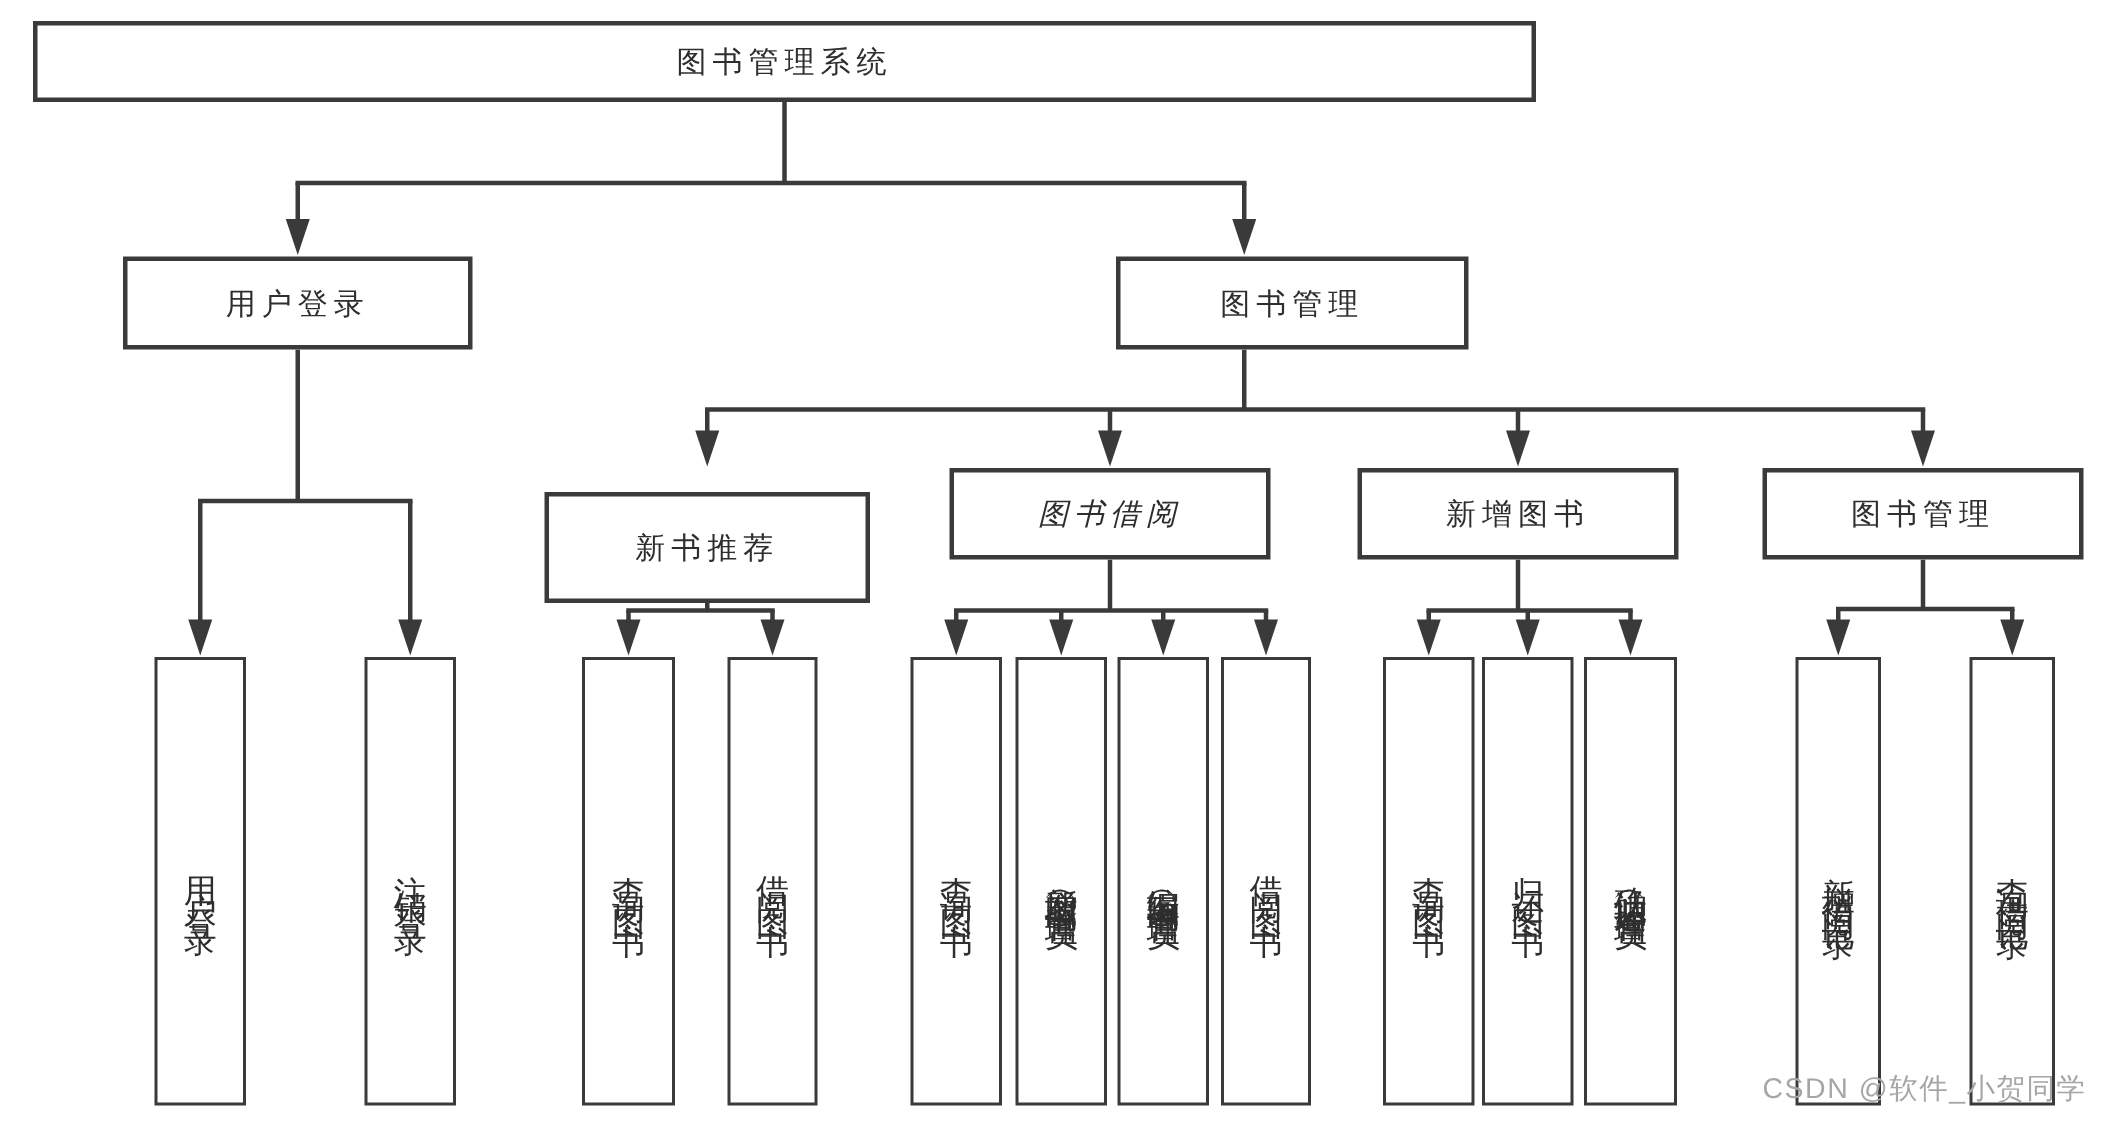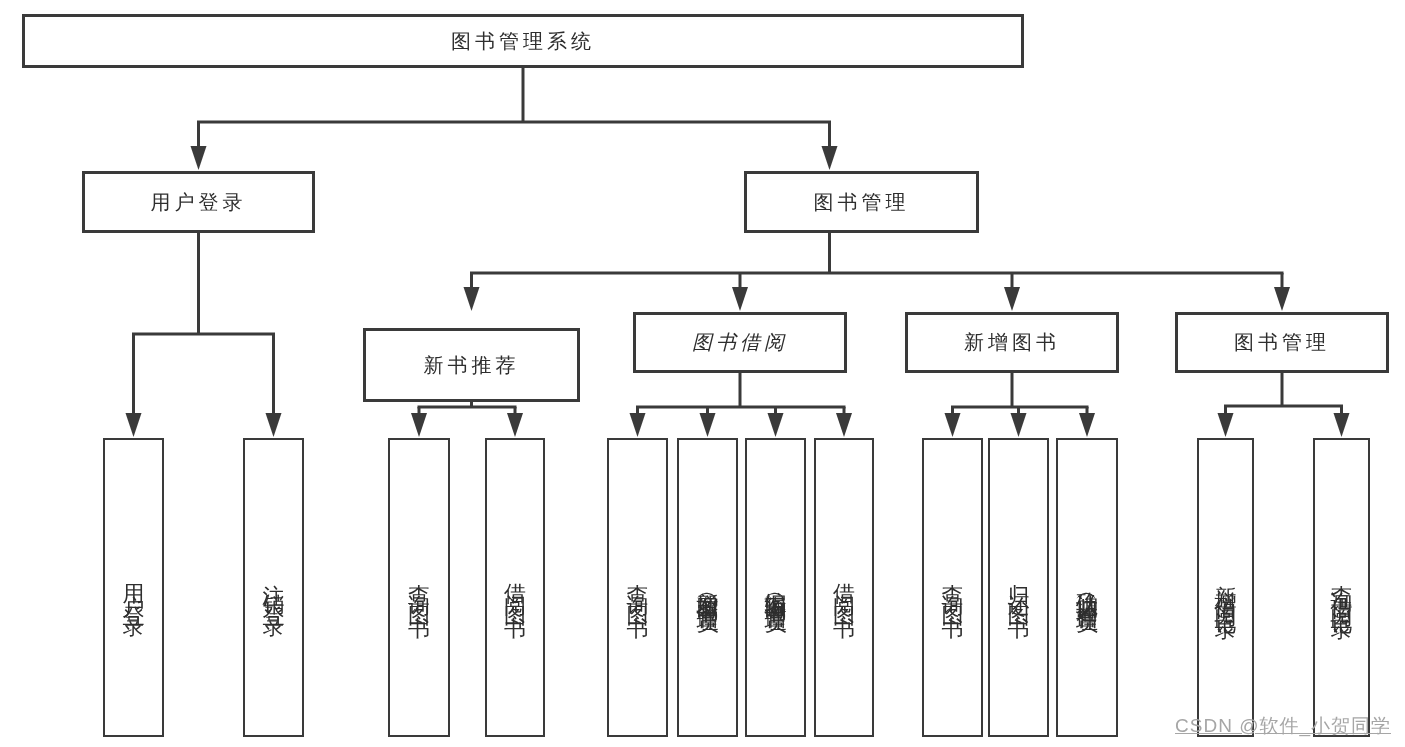--- a/index.html
+++ b/index.html
@@ -54,21 +54,20 @@
   .node.vertical .vtext.sp-tight { letter-spacing: 3px; }
   #watermark {
     position: absolute;
     right: 14px;
     bottom: 8px;
     font-size: 19px;
     letter-spacing: 1px;
     color: #a6a6a6;
     z-index: 5;
     white-space: nowrap;
-    text-decoration: underline;
   }
 </style>
 </head>
 <body>
 
 <div id="canvas">
   <svg id="edges-svg" viewBox="0 0 1405 747" xmlns="http://www.w3.org/2000/svg">
       <line x1="523" y1="68" x2="523" y2="122" stroke="#3a3a3a" stroke-width="3"></line>
       <line x1="197" y1="122" x2="831" y2="122" stroke="#3a3a3a" stroke-width="3"></line>
       <line x1="198.5" y1="122" x2="198.5" y2="153" stroke="#3a3a3a" stroke-width="3"></line>

